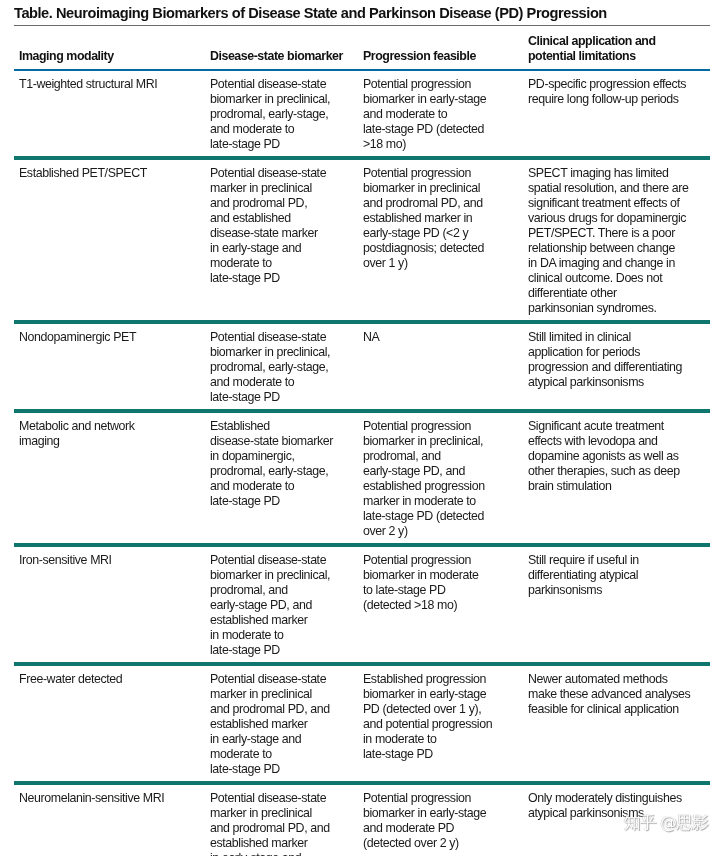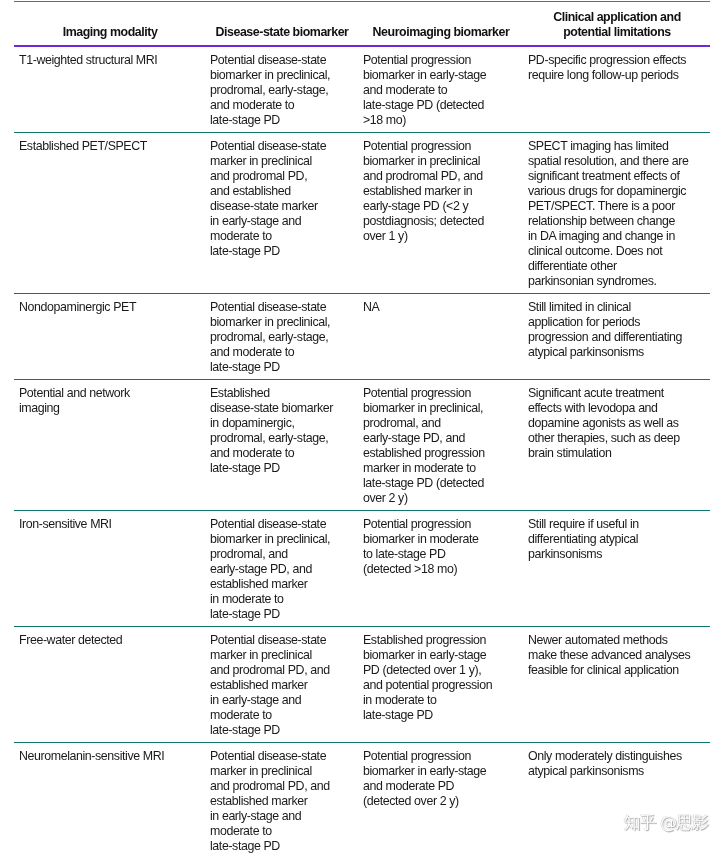--- a/index.html
+++ b/index.html
@@ -41,37 +41,37 @@
     border-collapse: collapse;
     width: 696px;
     table-layout: fixed;
     font-family: "Liberation Sans", sans-serif;
   }
   col.c1 { width: 191px; }
   col.c2 { width: 153px; }
   col.c3 { width: 165px; }
   col.c4 { width: 187px; }
   thead th {
-    text-align: center;
+    text-align: left;
     vertical-align: bottom;
     font-weight: bold;
     font-size: 12.4px;
     letter-spacing: -0.45px;
     line-height: 15px;
     padding: 8px 4px 5px 5px;
-    border-bottom: 2px solid #6d28d9;
+    border-bottom: 2px solid #0369a1;
     color: #111;
   }
   tbody td {
     vertical-align: top;
     font-size: 12.4px;
     letter-spacing: -0.4px;
     line-height: 15px;
     padding: 6px 4px 4px 5px;
-    border-bottom: 1px solid #0f766e;
+    border-bottom: 4px solid #0f766e;
     white-space: pre-line;
     color: #1a1a1a;
   }
   tbody tr:last-child td {
     border-bottom: 2.5px solid #8a8a8a;
   }
   .watermark {
     position: absolute;
     right: 12px;
     top: 811px;
@@ -81,34 +81,35 @@
     text-shadow: 1px 1px 1px #9a9a9a, -0.5px -0.5px 0 #bdbdbd;
     letter-spacing: -1px;
     opacity: 0.9;
     margin-left: 41px;
   }
 </style>
 </head>
 <body>
 
 <div class="page">
+  <div class="table-title">Table. Neuroimaging Biomarkers of Disease State and Parkinson Disease (PD) Progression</div>
   <div class="title-rule"></div>
 
   <table>
     <colgroup>
       <col class="c1">
         <col class="c2">
         <col class="c3">
         <col class="c4">
     </colgroup>
     <thead>
       <tr>
         <th>Imaging modality</th>
         <th>Disease-state biomarker</th>
-        <th style="white-space:pre-line;">Neuroimaging biomarker</th>
+        <th style="white-space:pre-line;">Progression feasible</th>
         <th style="white-space:pre-line;">Clinical application and
 potential limitations</th>
       </tr>
     </thead>
     <tbody>
       <tr>
         <td>T1-weighted structural MRI</td>
         <td>Potential disease-state
 biomarker in preclinical,
 prodromal, early-stage,
@@ -157,21 +158,21 @@
 prodromal, early-stage,
 and moderate to
 late-stage PD</td>
         <td>NA</td>
         <td>Still limited in clinical
 application for periods
 progression and differentiating
 atypical parkinsonisms</td>
       </tr>
       <tr>
-        <td>Potential and network
+        <td>Metabolic and network
 imaging</td>
         <td>Established
 disease-state biomarker
 in dopaminergic,
 prodromal, early-stage,
 and moderate to
 late-stage PD</td>
         <td>Potential progression
 biomarker in preclinical,
 prodromal, and

